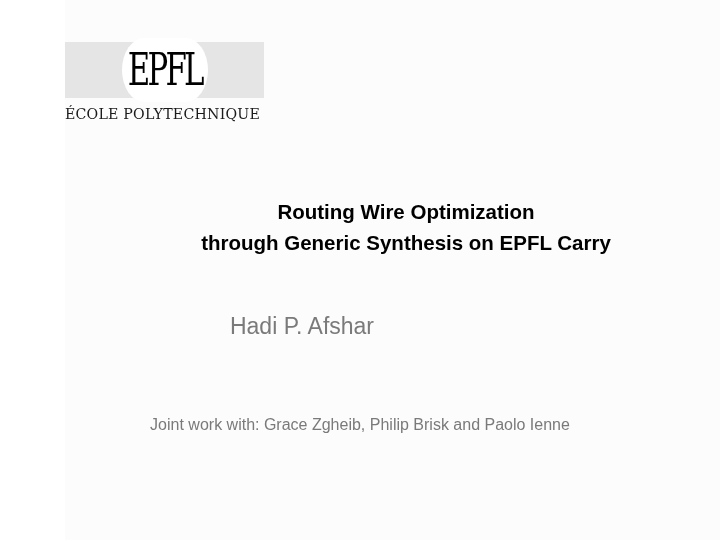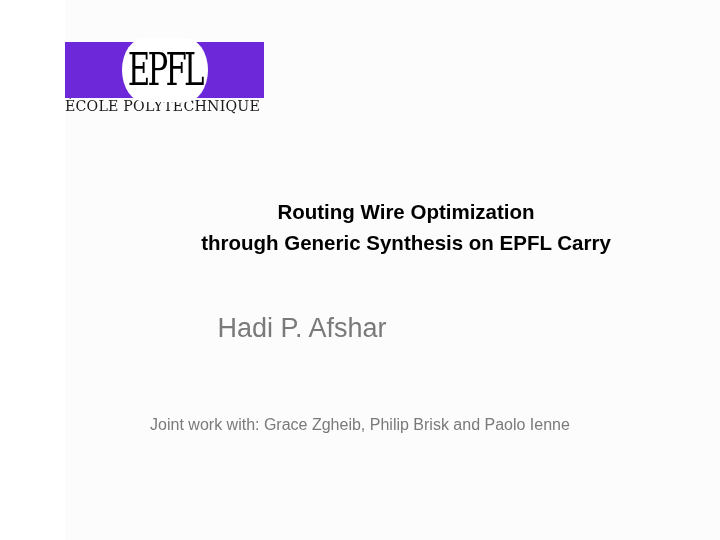--- a/index.html
+++ b/index.html
@@ -7,44 +7,44 @@
     width: 720px; height: 540px; position: relative; overflow: hidden;
     background: #ffffff;
     font-family: "Liberation Sans", "DejaVu Sans", sans-serif;
   }
   .panel {
     position: absolute; left: 65px; top: 0; width: 655px; height: 540px;
     background: #fdfcfc;
   }
   .logo { position: absolute; left: 65px; top: 42px; width: 199px; }
   .logo-bar {
-    position: relative; width: 199px; height: 56px; background: #6d28d9;
+    position: relative; width: 199px; height: 56px; background: #e5e5e5;
   }
   .logo-mark {
     position: absolute; left: 57px; top: -4px; width: 86px; height: 64px;
     background: #ffffff;
     border-radius: 28px 28px 28px 28px / 40px 40px 40px 40px;
     display: flex; align-items: center; justify-content: center;
   }
   .logo-mark span {
     font-family: "DejaVu Serif", serif; font-size: 44px; color: #000;
     transform: scaleX(0.7); letter-spacing: -4px; line-height: 1;
   }
   .logo-text {
-    margin-top: 0; font-family: "DejaVu Serif", "Liberation Serif", serif;
+    margin-top: 8px; font-family: "DejaVu Serif", "Liberation Serif", serif;
     font-size: 14.2px; color: #1a1a1a; line-height: 17px; letter-spacing: 0.2px;
     white-space: nowrap;
   }
   .title {
     position: absolute; left: 0; width: 720px; top: 196px; text-align: center;
     font-weight: bold; font-size: 20.5px; color: #000; line-height: 31px; padding-left: 46px;
   }
   .author {
     position: absolute; left: 0; width: 604px; top: 313px; text-align: center;
-    font-size: 27px; color: #7a7a7a;
+    font-size: 23px; color: #7a7a7a;
   }
   .coauthors {
     position: absolute; left: 0; width: 720px; top: 416px; text-align: center;
     font-size: 16px; color: #7a7a7a;
   }
 </style>
 </head>
 <body>
 
 <div class="panel"></div>

